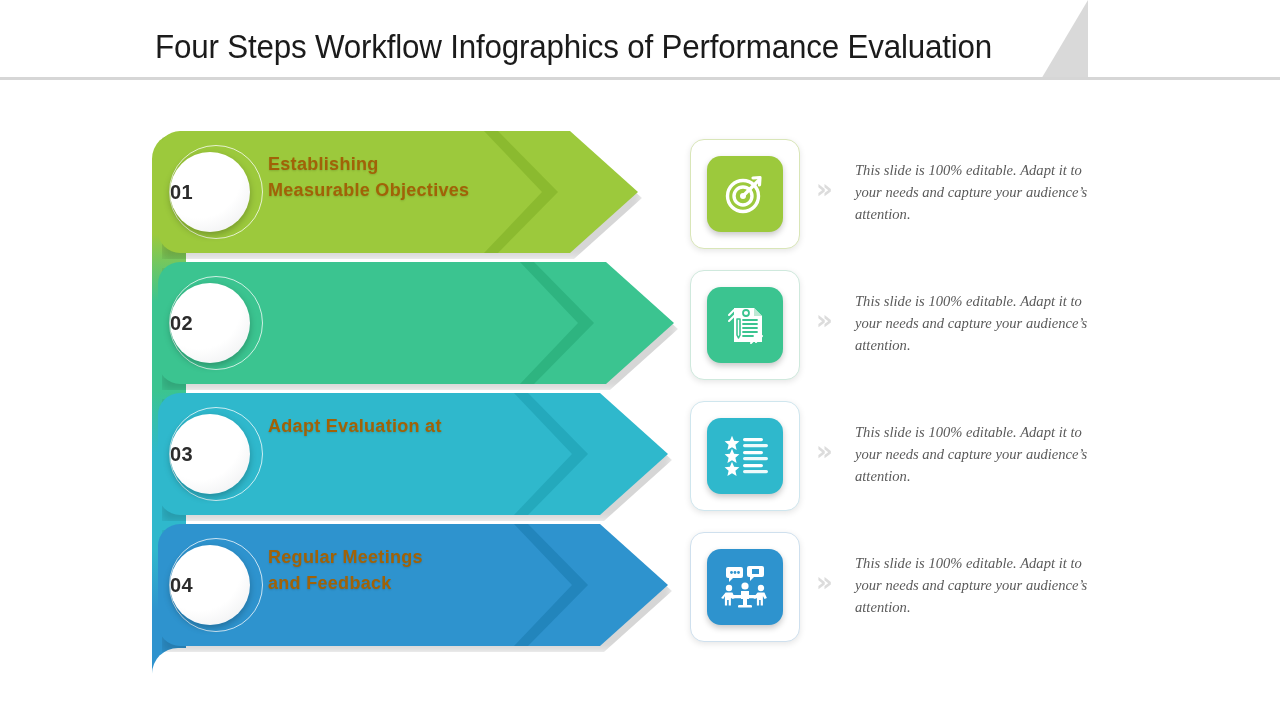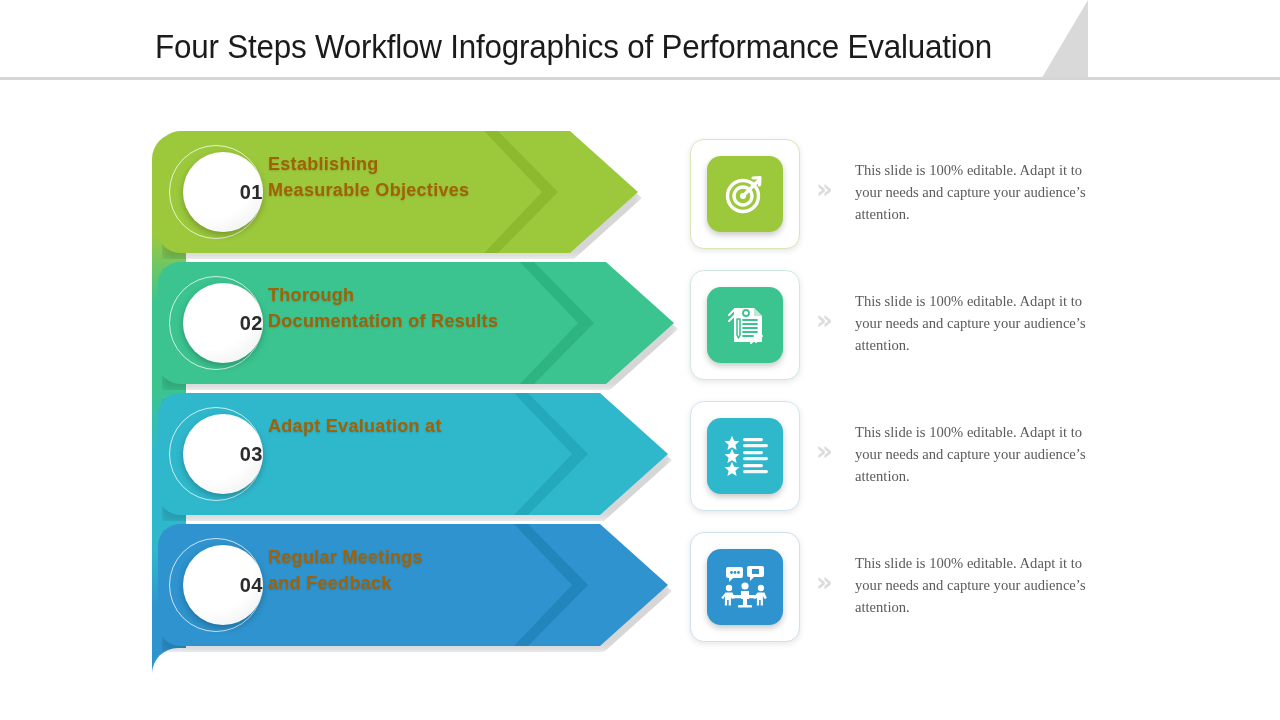--- a/index.html
+++ b/index.html
@@ -106,26 +106,26 @@
   .num-ring {
     position: absolute;
     top: 14px;
     left: 11px;
     width: 94px; height: 94px;
     border-radius: 50%;
     border: 1.5px solid rgba(255,255,255,0.75);
   }
   .num-circle {
     position: absolute;
-    top: 21px; left: 25px;
+    top: 21px; left: 12px;
     width: 80px; height: 80px;
     border-radius: 50%;
     background: radial-gradient(circle at 36% 30%, #ffffff 0%, #ffffff 55%, #e9eaec 100%);
     box-shadow: 0 3px 7px rgba(0,0,0,0.25);
-    display: flex; align-items: center; justify-content: flex-end;
+    display: flex; align-items: center; justify-content: flex-start;
   }
   .num-text {
     font-size: 20px;
     font-weight: 700;
     color: #2b2b2b;
     letter-spacing: 0.5px;
   }
 
   
   .step-title {
@@ -172,20 +172,21 @@
     line-height: 28px;
     font-weight: 700;
     font-family: "DejaVu Sans", sans-serif;
   }
   .desc {
     position: absolute;
     top: 28px;
     left: 855px;
     width: 252px;
     font-family: "Liberation Serif", serif;
+    font-style: italic;
     font-size: 14.6px;
     line-height: 22px;
     color: #5a5a5a;
   }
 </style>
 </head>
 <body>
 
 <div id="slide">
 
@@ -226,24 +227,20 @@
         <div class="desc">This slide is 100% editable. Adapt it to your needs and capture your audience’s attention.</div>
       </div>
       <div class="row" id="row-1">
         <div class="band-wrap" style="width: 516px;">
           <div class="band-shadow" style="width: 516px; clip-path: polygon(0px 0px, 448px 0px, 516px 61px, 448px 122px, 0px 122px);"></div>
           <div class="band" style="width: 516px; background: rgb(59, 196, 144); clip-path: polygon(0px 0px, 448px 0px, 516px 61px, 448px 122px, 0px 122px);"></div>
           <div class="chev-dark" style="left: 362px; background: rgb(46, 178, 127); clip-path: polygon(0px 0px, 14px 0px, 74px 61px, 14px 122px, 0px 122px, 58px 61px);"></div>
           <div class="num-ring"></div>
           <div class="num-circle">
             <span class="num-text">02</span>
-          </div>
-          <div class="step-title">
-            <div>Thorough</div>
-            <div>Documentation of Results</div>
           </div>
         </div>
         <div class="icon-card" style="border-color: rgb(207, 233, 221);">
           <div class="icon-inner" style="background: rgb(59, 196, 144);">
             <svg width="46" height="46" viewBox="0 0 46 46">
               <path d="M12 6 h20 l8 8 v26 h-28 z" fill="#fff"></path>
               <path d="M32 6 v8 h8 z" fill="#bde9d4"></path>
               <g stroke="#3bc490" stroke-width="1.8" stroke-linecap="round">
                 <path d="M21 18 h14"></path>
                 <path d="M21 22 h14"></path>

